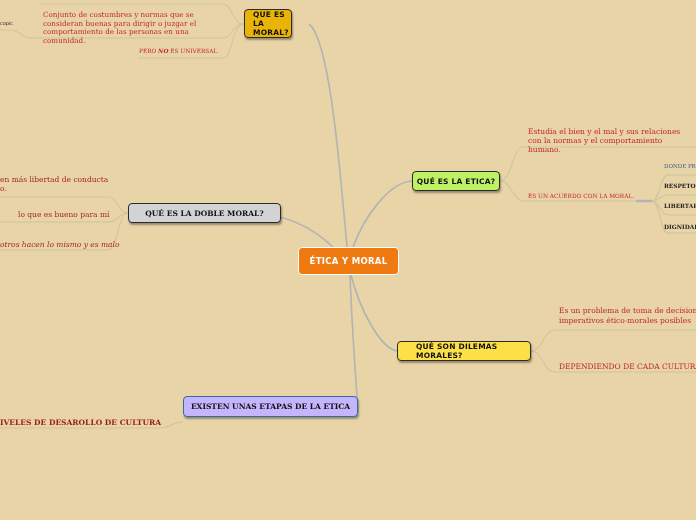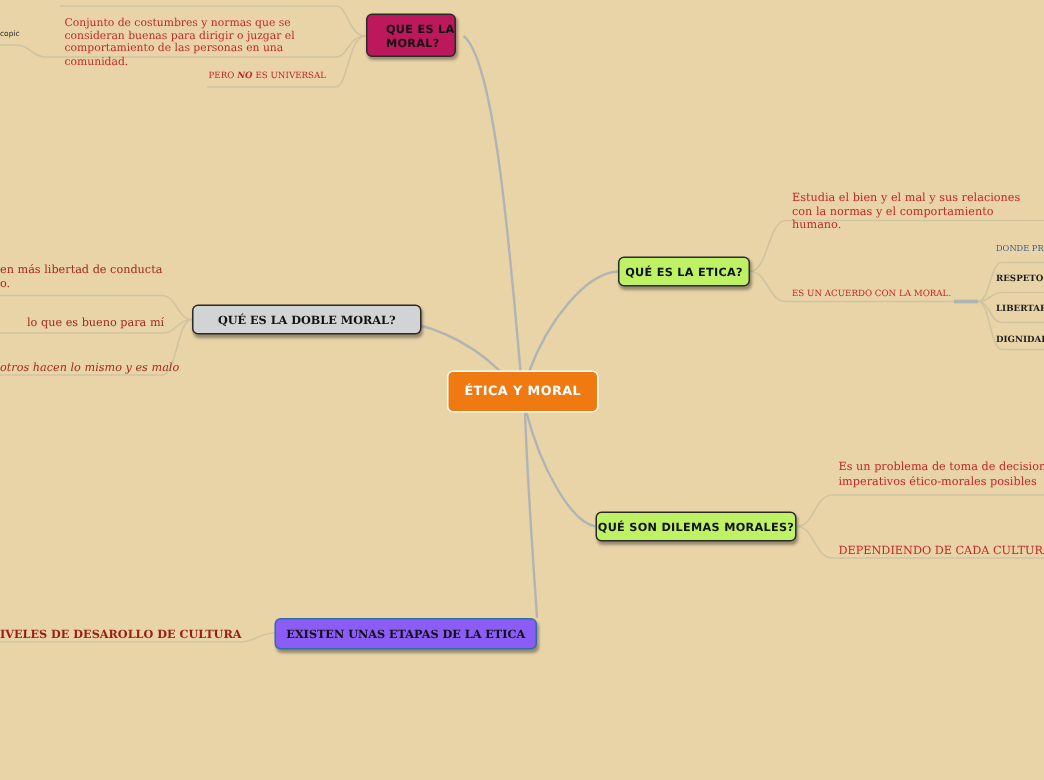--- a/index.html
+++ b/index.html
@@ -68,21 +68,21 @@
 
     <path d="M183,422 C173,422 170,428 160,428 L0,428"></path>
   </g>
   <line x1="636" y1="201" x2="652" y2="201" stroke="#b0b4b4" stroke-width="2.5"></line>
 </svg>
 
 <div class="root" style="left:298px;top:247px;width:101px;height:28px;background:#ef7a12;">
   <span>ÉTICA Y MORAL</span>
 </div>
 
-<div class="node sans" style="left:244px;top:9px;width:60px;height:29px;background:#be185d;justify-content:flex-end;padding-left:8px;line-height:9px;">
+<div class="node sans" style="left:244px;top:9px;width:48px;height:29px;background:#eab308;justify-content:flex-end;padding-left:8px;line-height:9px;">
   <div>
     <div>QUE ES LA</div>
     <div>MORAL?</div>
   </div>
 </div>
 <div class="leaf wrap" style="left:43px;top:11px;width:185px;font-size:7.2px;line-height:8.5px;color:#c0282b;">Conjunto de costumbres y normas que se consideran buenas para dirigir o juzgar el comportamiento de las personas en una comunidad.</div>
 <div class="leaf" style="left:0px;top:20px;font-size:5px;color:#1e1e1e;font-family:'DejaVu Sans',sans-serif;">copic</div>
 <div class="leaf" style="left:139px;top:48px;font-size:5.8px;color:#c0282b;">
   <span>PERO </span><span style="font-style:italic;font-weight:bold;">NO</span><span> ES UNIVERSAL</span>
 </div>
@@ -98,22 +98,22 @@
 <div class="leaf" style="left:664px;top:224px;font-size:5.8px;font-weight:bold;color:#1e1e1e;">DIGNIDAD</div>
 
 <div class="node serif" style="left:128px;top:203px;width:153px;height:20px;background:#d2d3d5;justify-content:center;">
   <span>QUÉ ES LA DOBLE MORAL?</span>
 </div>
 <div class="leaf" style="left:0px;top:175px;font-size:7.5px;color:#a12c1c;">en más libertad de conducta</div>
 <div class="leaf" style="left:0px;top:184px;font-size:7.5px;color:#a12c1c;">o.</div>
 <div class="leaf" style="left:18px;top:210px;font-size:7.5px;color:#a12c1c;">lo que es bueno para mí</div>
 <div class="leaf" style="left:0px;top:240px;font-size:7.5px;color:#a12c1c;font-style:italic;">otros hacen lo mismo y es malo</div>
 
-<div class="node sans" style="left:397px;top:341px;width:134px;height:20px;background:#bef264;">
+<div class="node sans" style="left:397px;top:341px;width:134px;height:20px;background:#fde047;padding-left:18px;">
   <span>QUÉ SON DILEMAS MORALES?</span>
 </div>
 <div class="leaf wrap" style="left:559px;top:306px;width:150px;font-size:7.5px;line-height:9.5px;color:#c0282b;">Es un problema de toma de decisiones imperativos ético-morales posibles</div>
 <div class="leaf" style="left:559px;top:362px;font-size:7.5px;color:#c0282b;">DEPENDIENDO DE CADA CULTURA</div>
 
-<div class="node serif" style="left:183px;top:412px;width:175px;height:21px;background:#8b5cf6;border-color:#2f6ea5;">
+<div class="node serif" style="left:183px;top:396px;width:175px;height:21px;background:#c4b5fd;border-color:#2f6ea5;">
   <span>EXISTEN UNAS ETAPAS DE LA ETICA</span>
 </div>
 <div class="leaf" style="left:0px;top:418px;font-size:7.5px;font-weight:bold;color:#9a1d12;">IVELES DE DESAROLLO DE CULTURA</div>
 
 </body></html>

